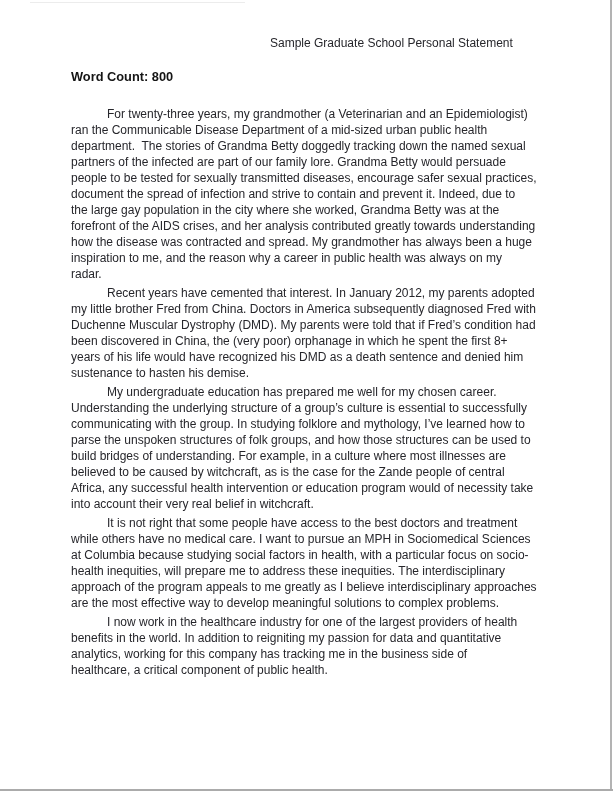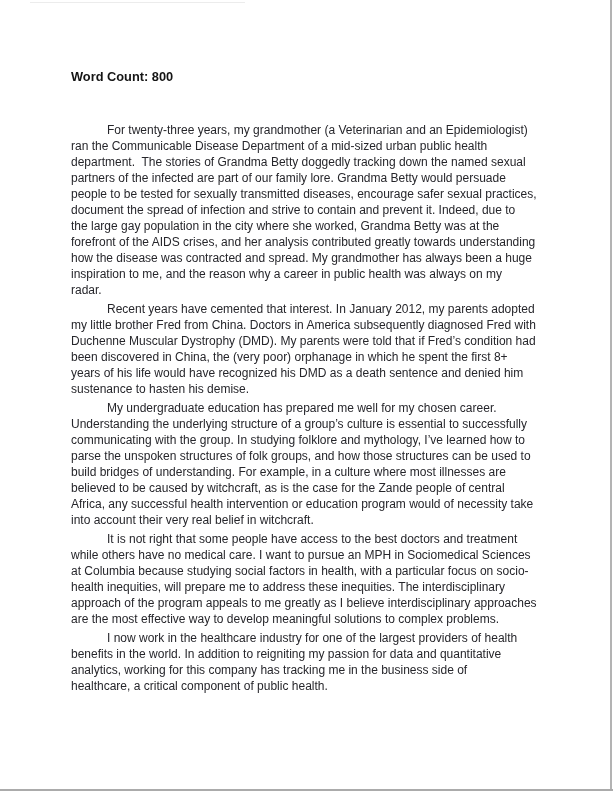--- a/index.html
+++ b/index.html
@@ -60,35 +60,35 @@
     white-space: nowrap;
   }
   .essay-body {
     position: absolute;
     left: 71px;
     top: 106px;
     width: 505px;
     font-size: 12px;
     line-height: 16px;
     color: #26262b;
-    margin-top: 16px;
   }
   .essay-body p.para {
     margin: 0 0 3px 0;
     white-space: pre-wrap;
     text-indent: 36px;
   }
 </style>
 </head>
 <body>
 
 <div class="page">
 
   <div class="top-artifact-line"></div>
 
+  <div class="header-title">Sample Graduate School Personal Statement</div>
 
   <div class="word-count">Word Count: 800</div>
 
   <div class="essay-body">
       <p class="para">For twenty-three years, my grandmother (a Veterinarian and an Epidemiologist)
 ran the Communicable Disease Department of a mid-sized urban public health
 department.  The stories of Grandma Betty doggedly tracking down the named sexual
 partners of the infected are part of our family lore. Grandma Betty would persuade
 people to be tested for sexually transmitted diseases, encourage safer sexual practices,
 document the spread of infection and strive to contain and prevent it. Indeed, due to

